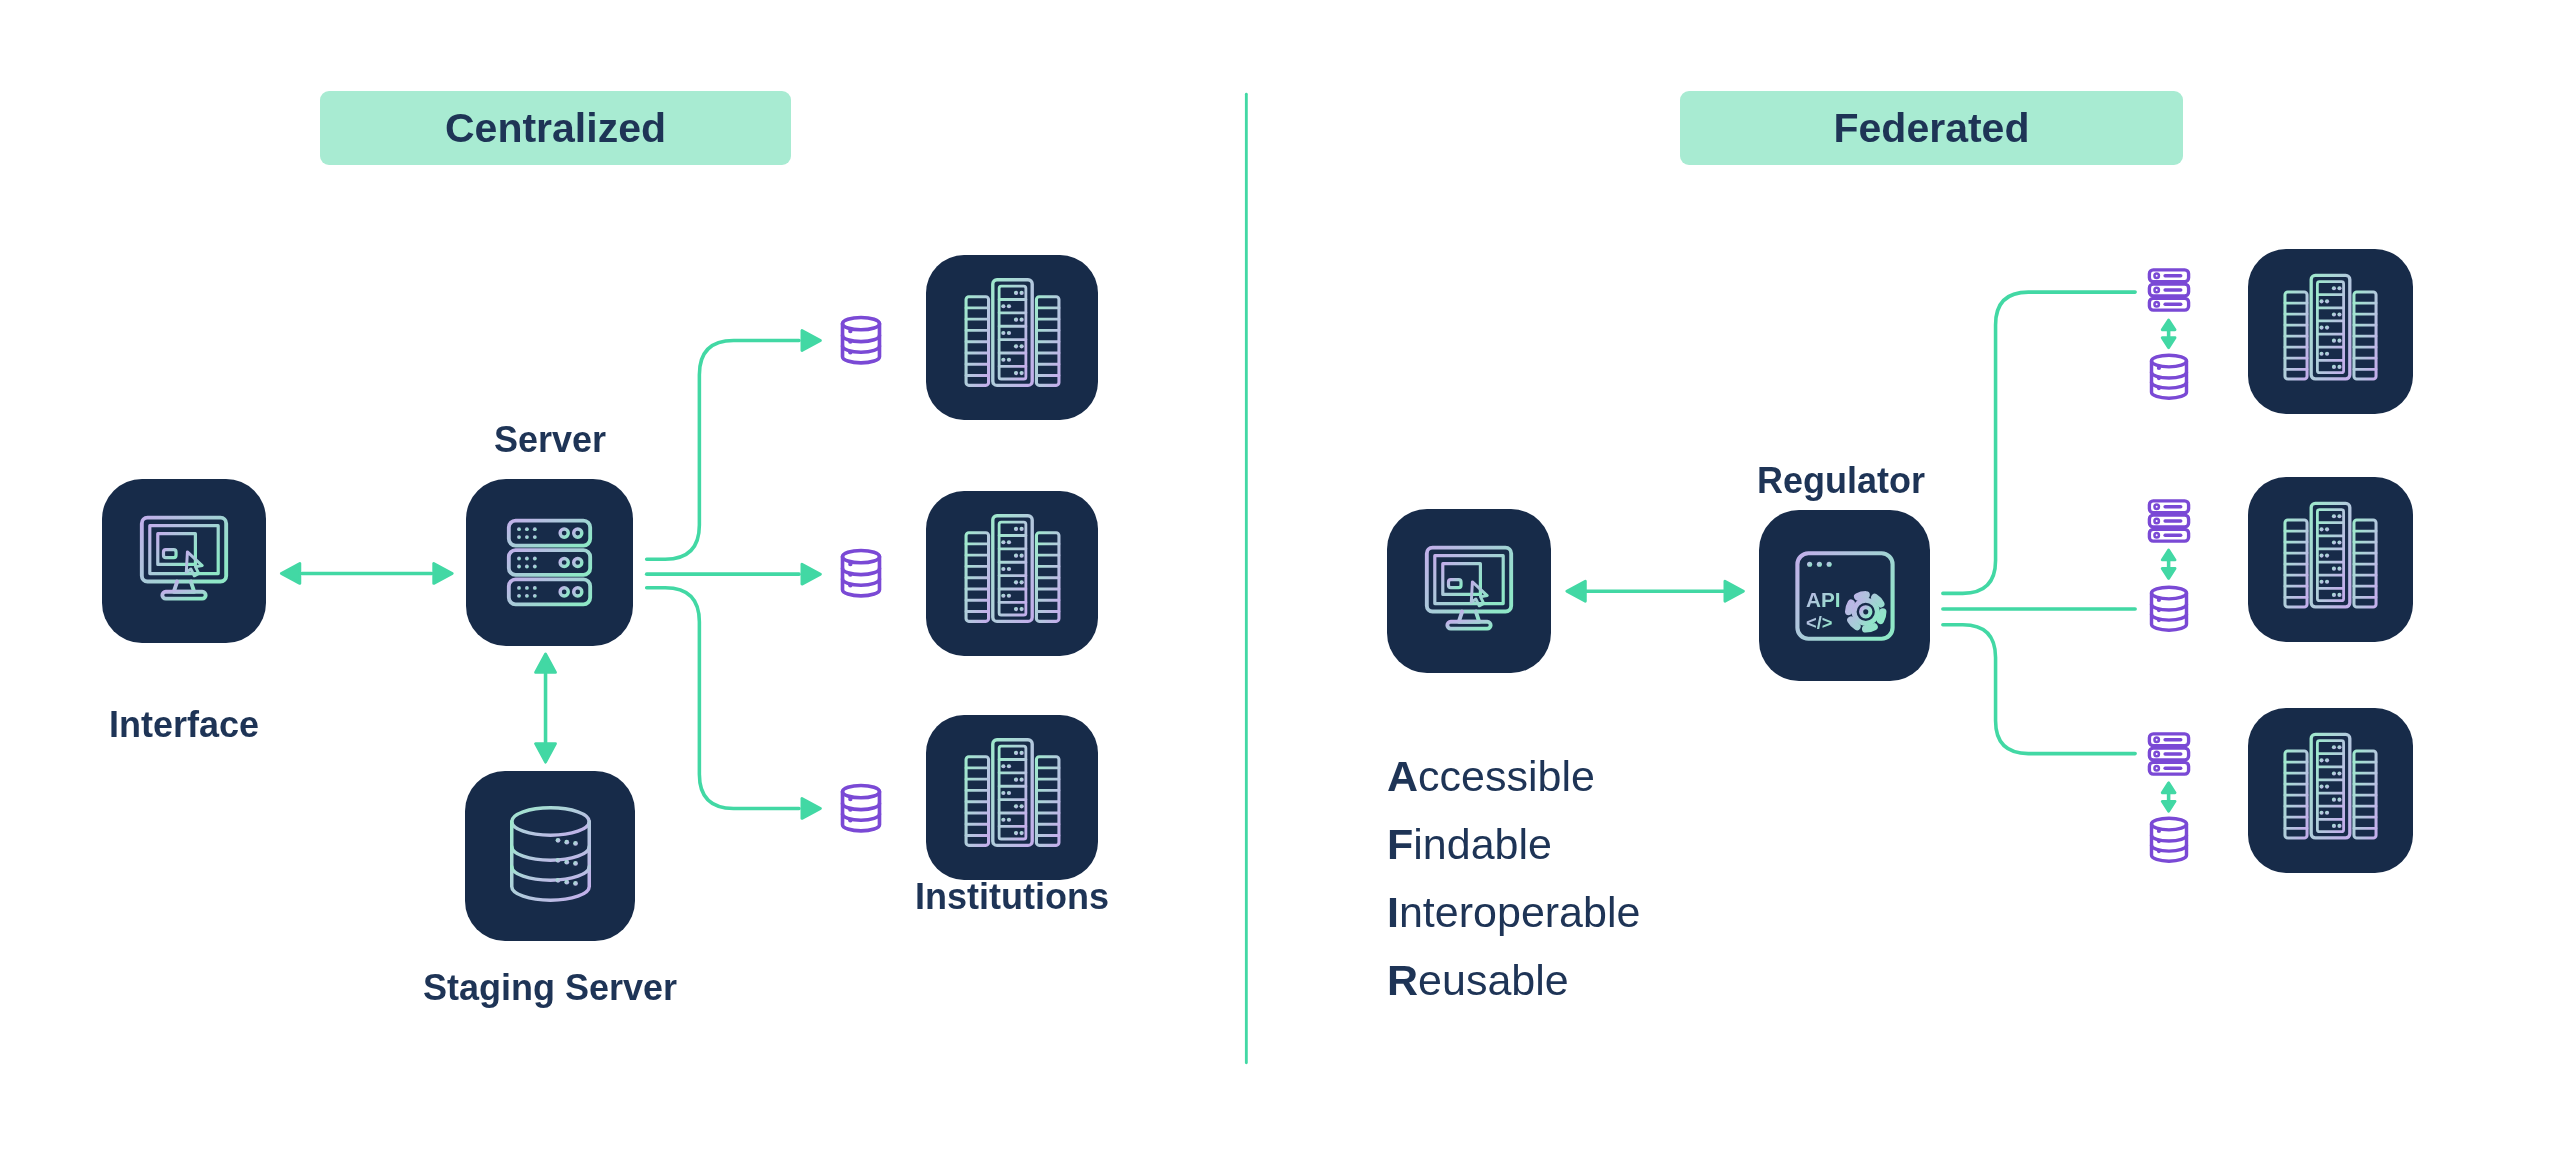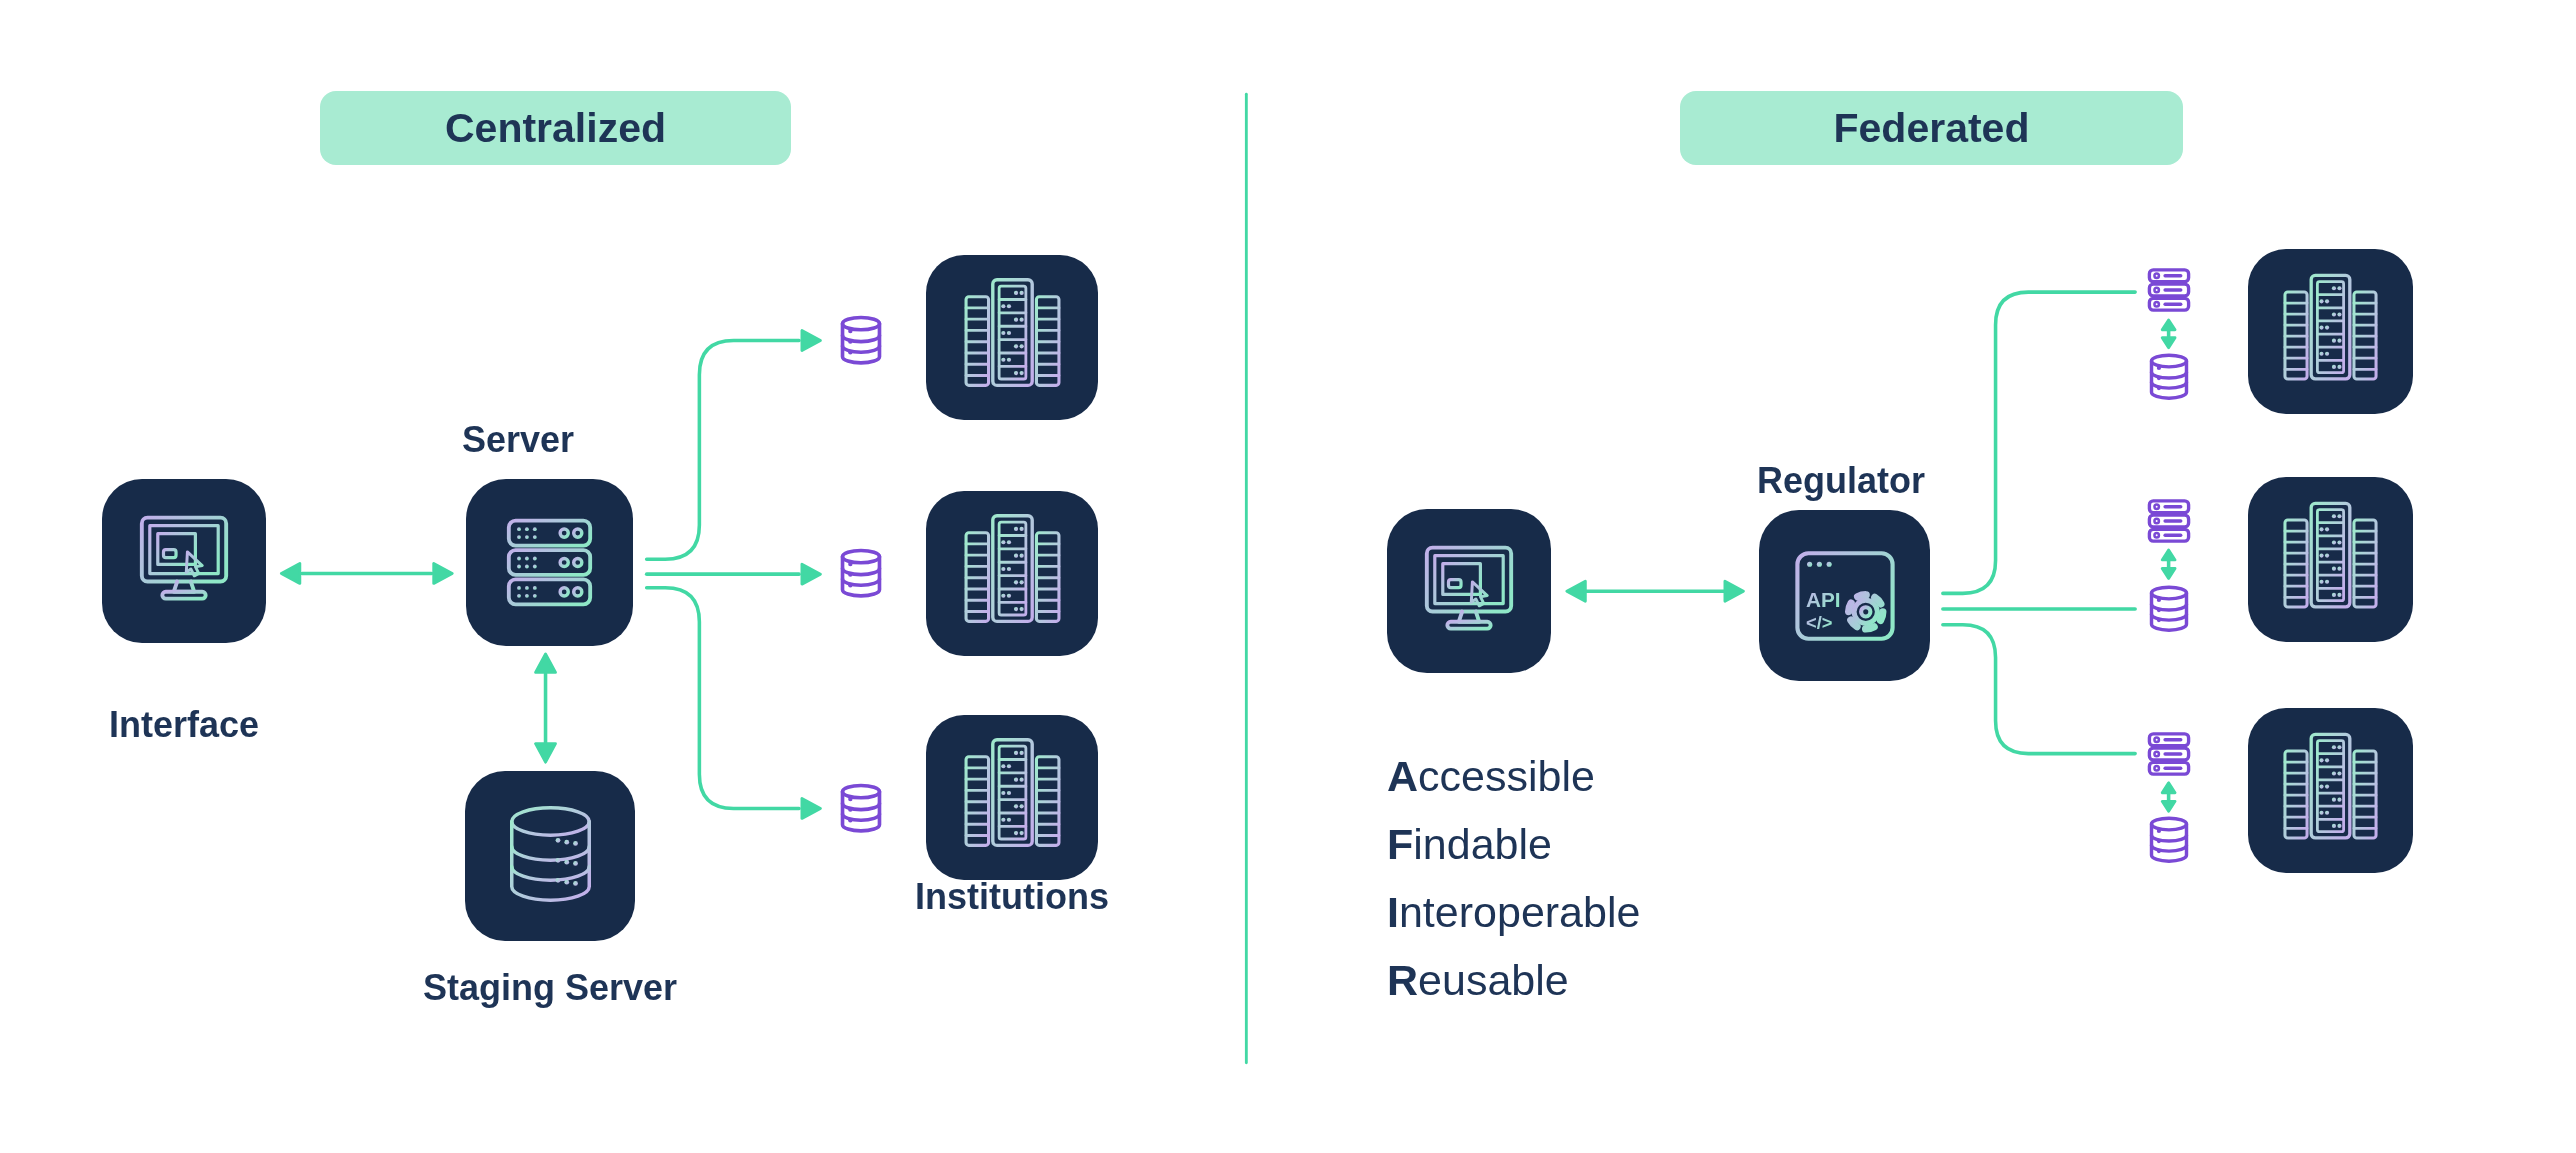--- a/index.html
+++ b/index.html
@@ -2,21 +2,21 @@
 <html style="font-size:11.4px"><head>
 <meta charset="utf-8">
 <style>
   html,body{margin:0;padding:0;background:#fff;}
   .canvas{position:relative;width:2576px;height:1154px;background:#fff;overflow:hidden;
           font-family:"Liberation Sans",sans-serif;}
   .connectors{position:absolute;left:0;top:0;z-index:1;}
   .node{position:absolute;background:#172B49;border-radius:40px;display:flex;
         align-items:center;justify-content:center;z-index:2;}
   .bld{border-radius:38px;}
-  .pill{position:absolute;background:#A8EBD2;border-radius:16px;display:flex;align-items:center;
+  .pill{position:absolute;background:#A8EBD2;border-radius:9px;display:flex;align-items:center;
         justify-content:center;color:#1E3456;font-weight:bold;font-size:41px;z-index:2;}
   .lbl{position:absolute;color:#1E3456;font-weight:bold;font-size:36px;white-space:nowrap;
        transform:translateX(-50%);z-index:2;}
   .icon-sm{position:absolute;z-index:2;}
   .fair{position:absolute;left:1387px;top:742px;color:#1E3456;font-size:43px;line-height:68px;z-index:2;}
   .fair b{font-weight:bold;}
   .defs-holder{position:absolute;width:0;height:0;overflow:hidden;}
 </style>
 </head>
 <body>
@@ -224,21 +224,21 @@
 
   <div class="pill" style="left:320px;top:91px;width:471px;height:74px;">Centralized</div>
 
   <div class="node" style="left:102px;top:479px;width:164px;height:164px;">
     <svg width="114" height="114" viewBox="0 0 160 160">
         <use href="#sym-monitor"></use>
       </svg>
   </div>
   <div class="lbl" style="left:184px;top:665px;margin-top:39px;">Interface</div>
 
-  <div class="lbl" style="left:518px;top:419px;">Server</div>
+  <div class="lbl" style="left:550px;top:419px;">Server</div>
   <div class="node" style="left:466px;top:479px;width:167px;height:167px;">
     <svg width="113" height="113" viewBox="0 0 158 158">
         <use href="#sym-server"></use>
       </svg>
   </div>
 
   <div class="node" style="left:465px;top:771px;width:170px;height:170px;">
     <svg width="125" height="125" viewBox="0 0 176 176">
         <use href="#sym-db-big"></use>
       </svg>

